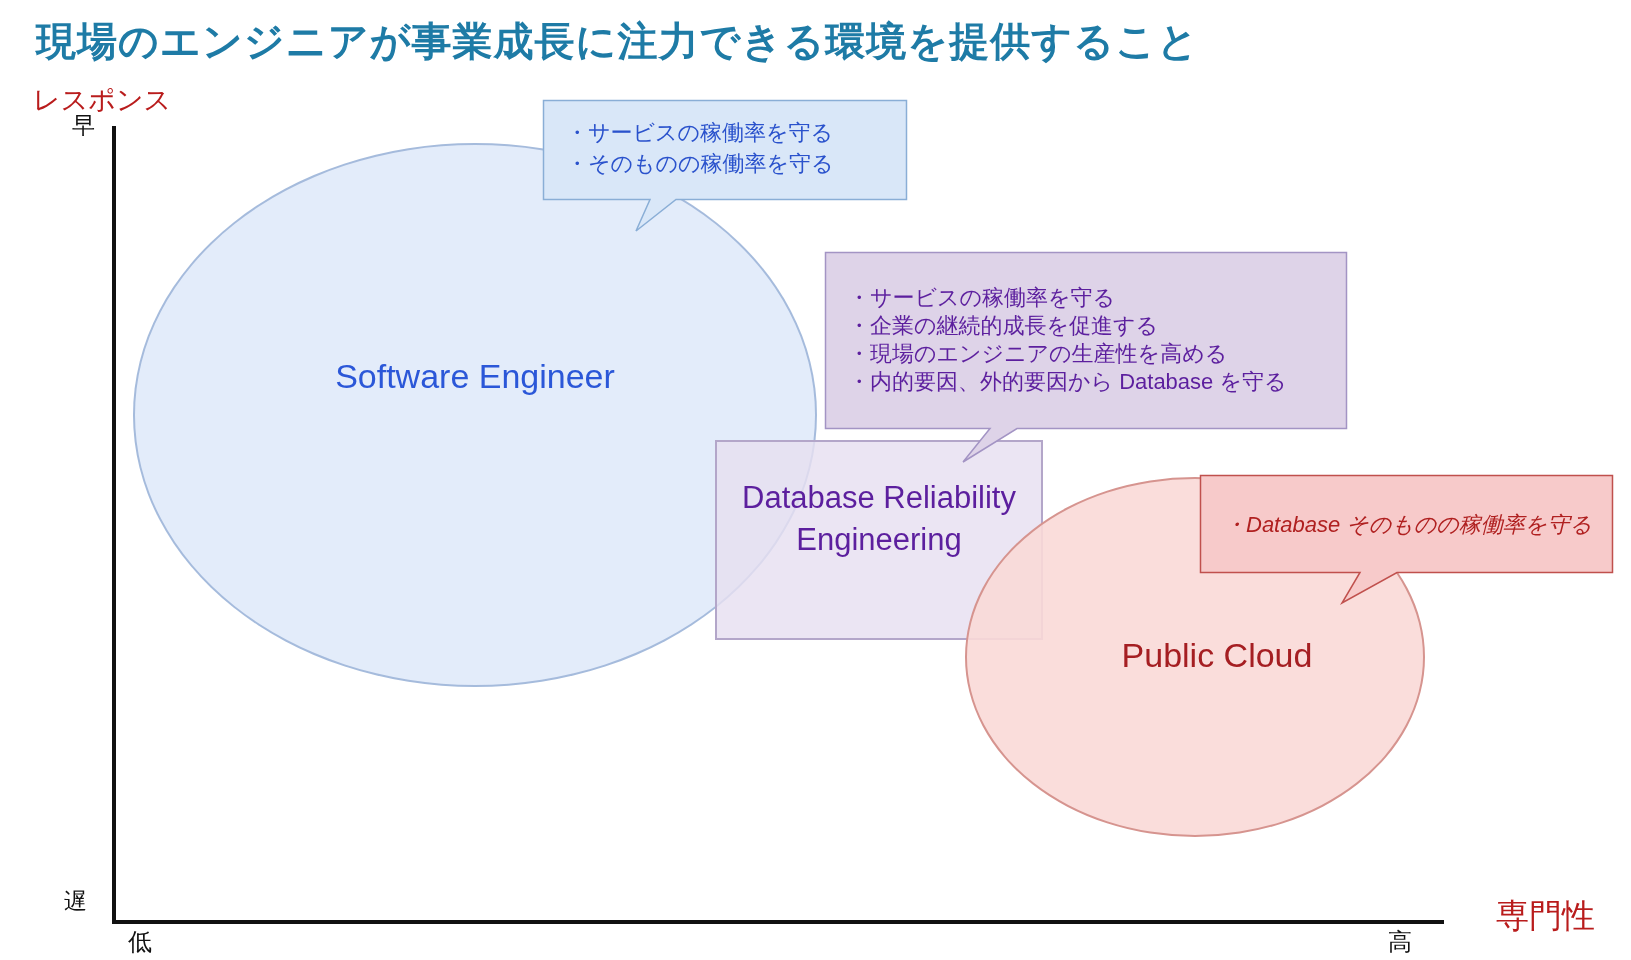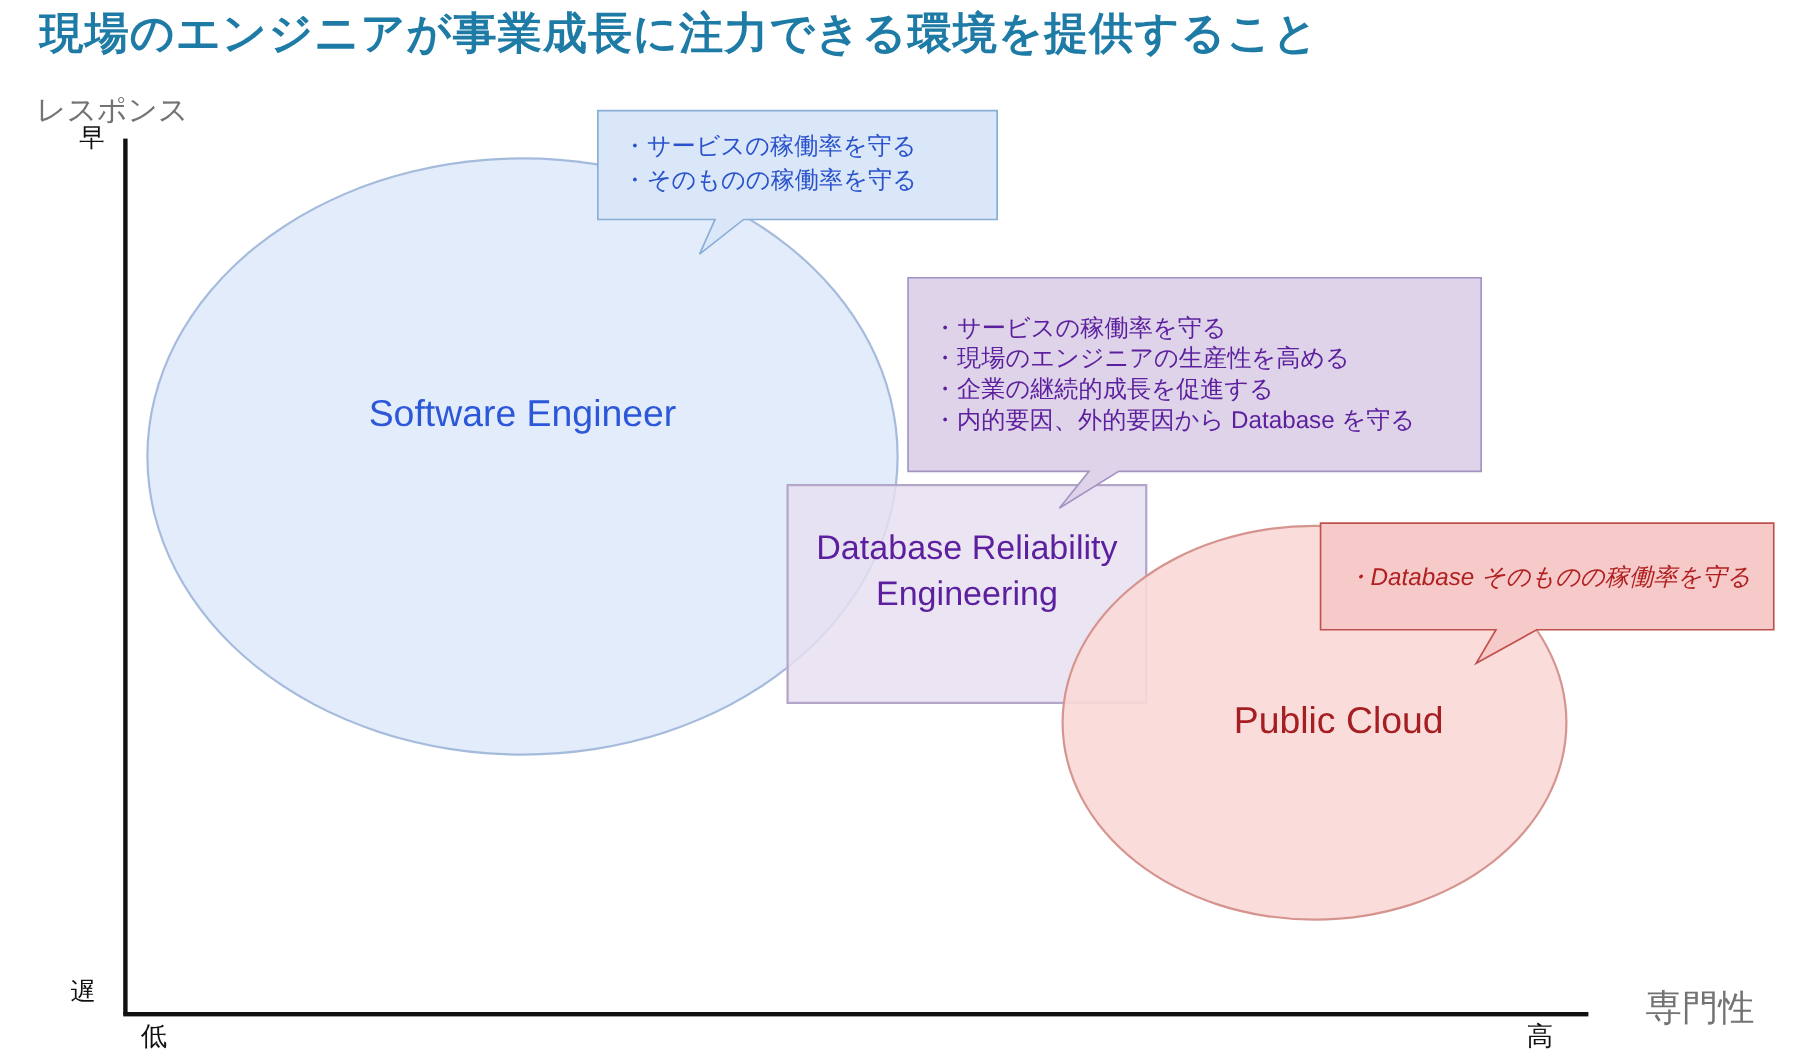--- a/index.html
+++ b/index.html
@@ -8,33 +8,33 @@
   #canvas {
     position: relative;
     width: 1631px;
     height: 960px;
     background: #ffffff;
     overflow: hidden;
   }
   .abs { position: absolute; }
 
   #page-title {
-    left: 36px; top: 3px;
+    left: 36px; top: 14px;
     font-size: 40px;
     font-weight: 600;
     letter-spacing: 1px;
     color: #1e7ba6;
     white-space: nowrap;
   }
 
   
   .axis-line { background: #111111; }
   #y-axis-line { left: 112px; top: 126px; width: 4px; height: 796px; }
   #x-axis-line { left: 112px; top: 920px; width: 1332px; height: 4px; }
-  .axis-title { color: #737373; font-weight: 500; white-space: nowrap; }
+  .axis-title { color: #b91c1c; font-weight: 500; white-space: nowrap; }
   #y-axis-label { left: 33px; top: 82px; font-size: 27px; }
   #x-axis-label { left: 1476px; top: 894px; font-size: 33px; margin-left: 20px; }
   .tick-label { color: #111111; font-size: 23px; font-weight: 500; }
   #y-max-label { left: 72px; top: 110px; }
   #y-min-label { left: 64px; top: 886px; }
   #x-min-label { left: 128px; top: 926px; font-size: 24px; }
   #x-max-label { left: 1388px; top: 926px; font-size: 24px; }
 
   
   .bubble-ellipse { border-radius: 50%; }
@@ -133,22 +133,22 @@
   <div class="abs" id="se-callout-text">
     <div>・サービスの稼働率を守る</div>
     <div>・そのものの稼働率を守る</div>
   </div>
 
   <svg class="callout-svg" id="dre-callout-svg" width="523" height="212">
     <path d="M0.5,0.5 L521.5,0.5 L521.5,176.5 L192,176.5 L138,210 L165,176.5 L0.5,176.5 Z" fill="#ded3e8" stroke="#a394c4" stroke-width="1.5"></path>
   </svg>
   <div class="abs" id="dre-callout-text">
     <div>・サービスの稼働率を守る</div>
+    <div>・企業の継続的成長を促進する</div>
     <div>・現場のエンジニアの生産性を高める</div>
-    <div>・企業の継続的成長を促進する</div>
     <div>・内的要因、外的要因から Database を守る</div>
   </div>
 
   <svg class="callout-svg" id="pc-callout-svg" width="415" height="132">
     <path d="M0.5,0.5 L412.5,0.5 L412.5,97.5 L197,97.5 L142,128 L160,97.5 L0.5,97.5 Z" fill="#f7caca" stroke="#c0504d" stroke-width="1.5"></path>
   </svg>
   <div class="abs" id="pc-callout-text">
     <div>・Database そのものの稼働率を守る</div>
   </div>
 

